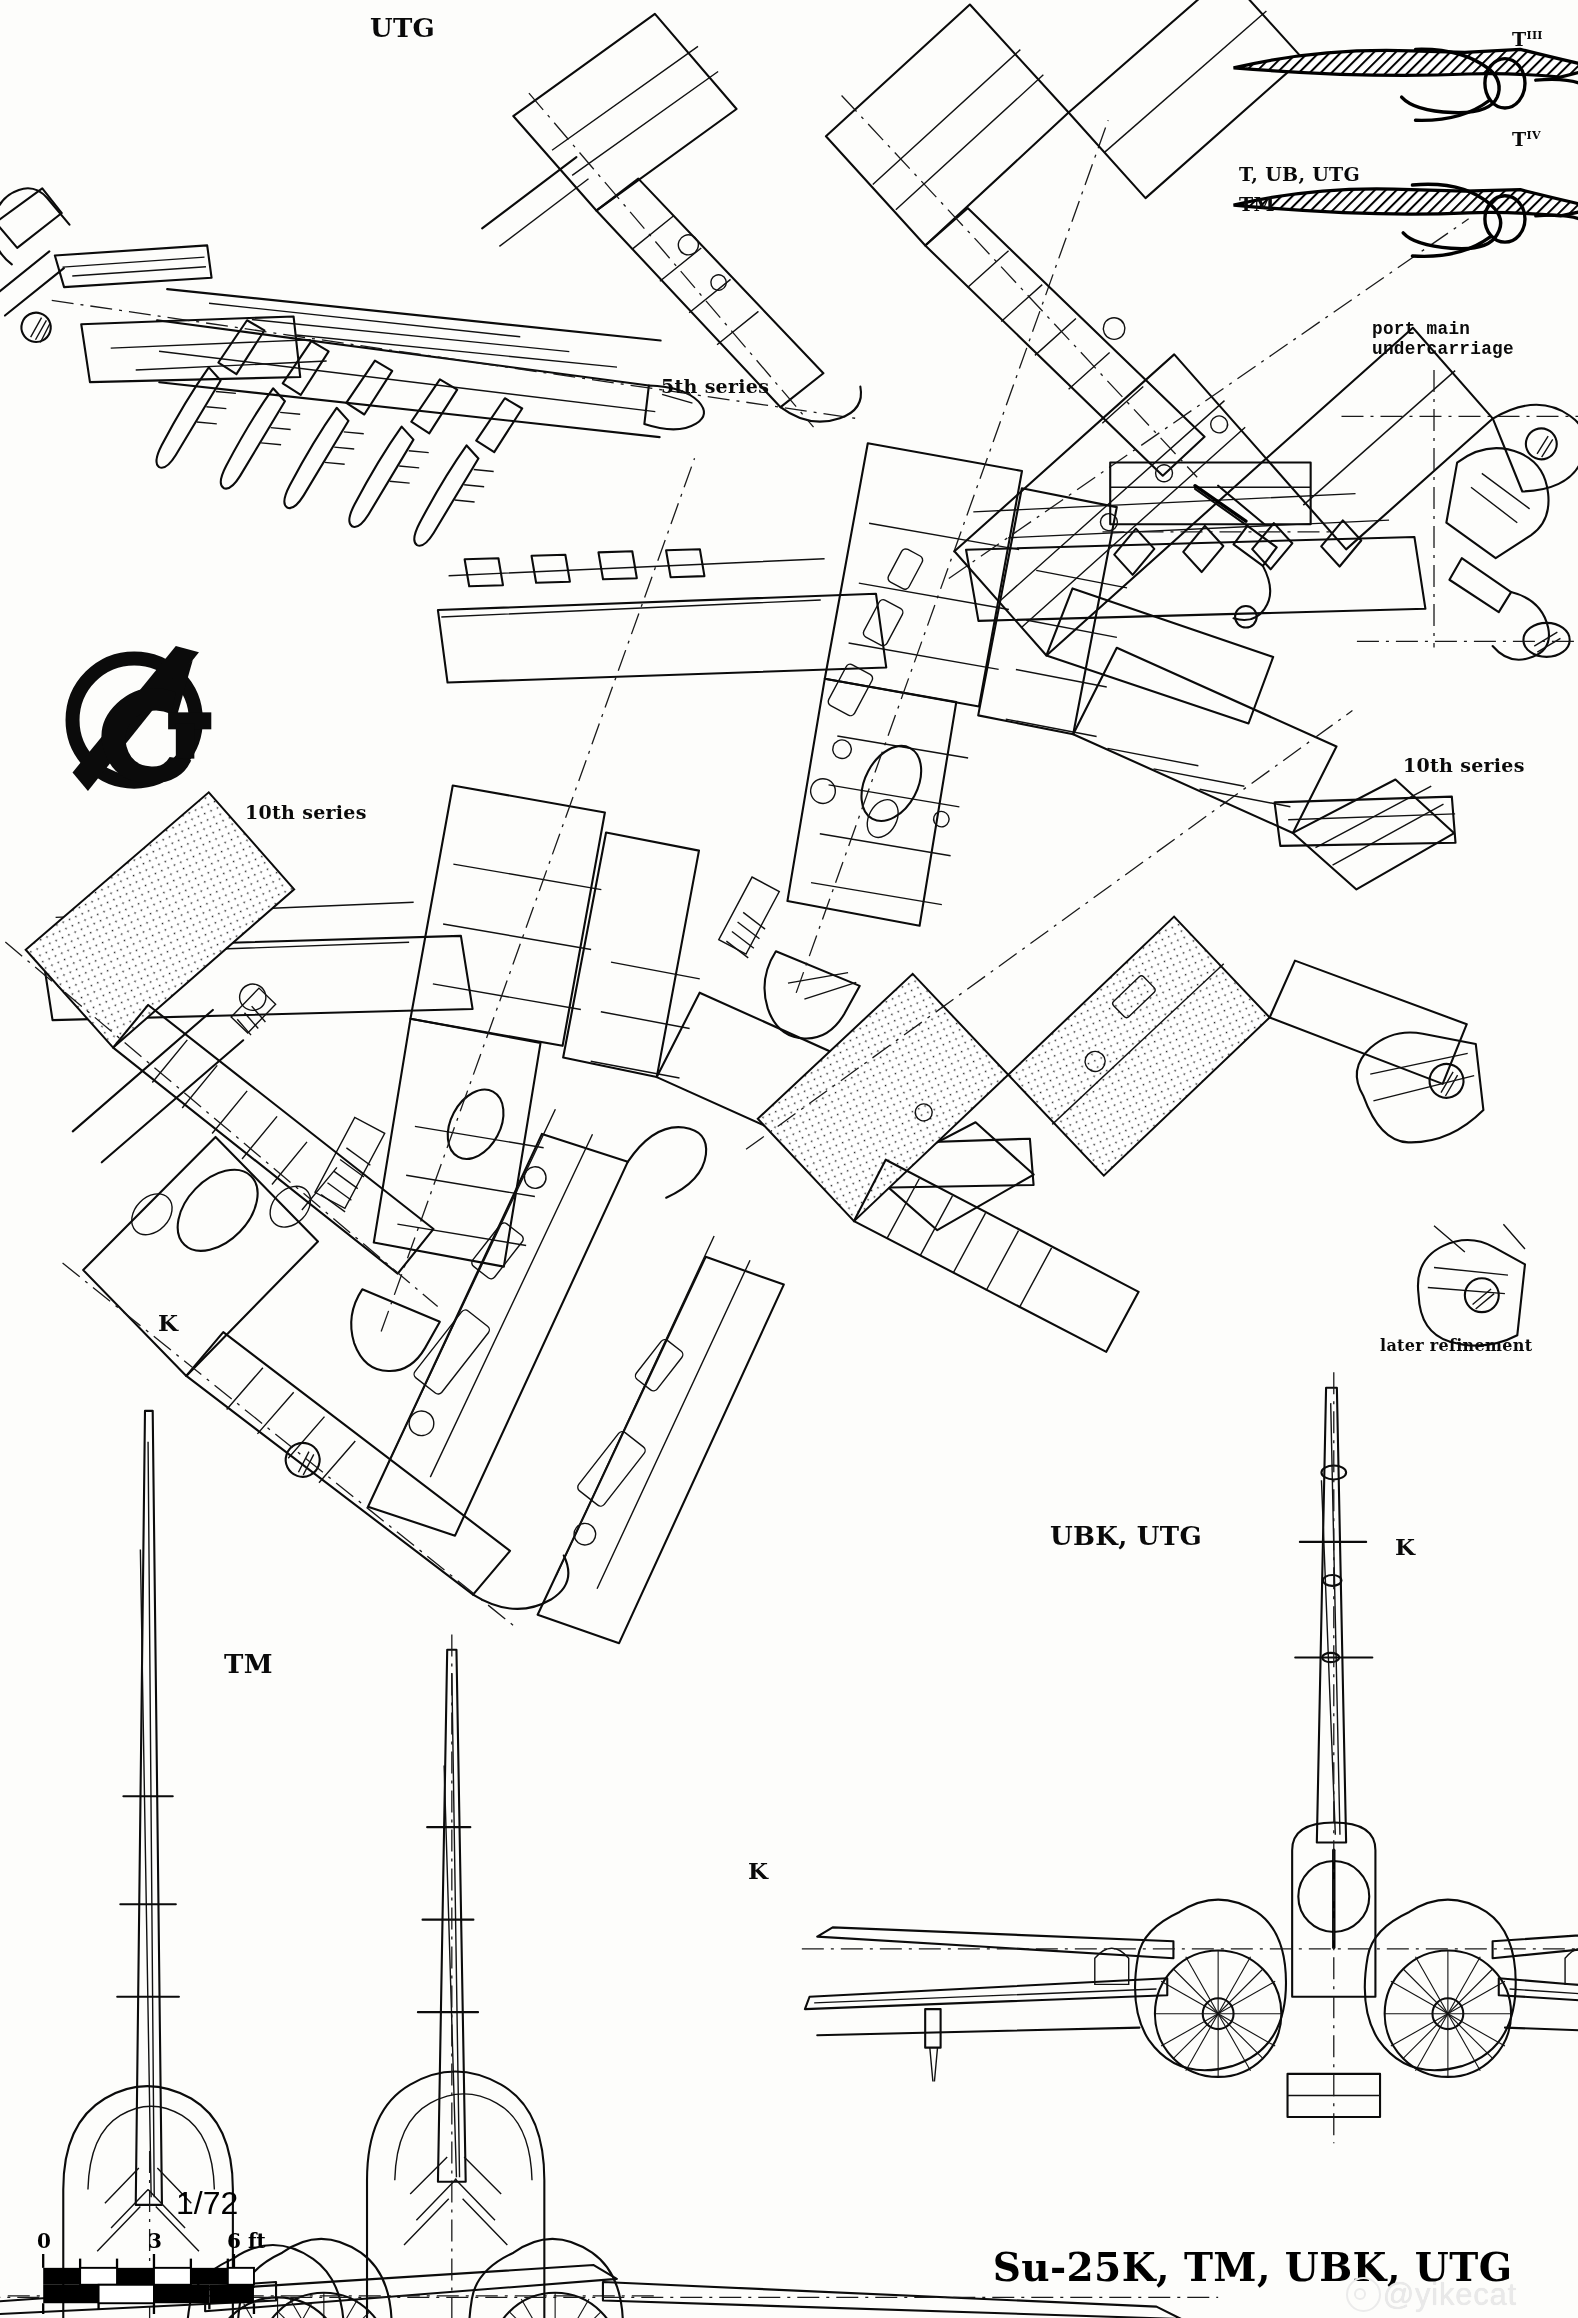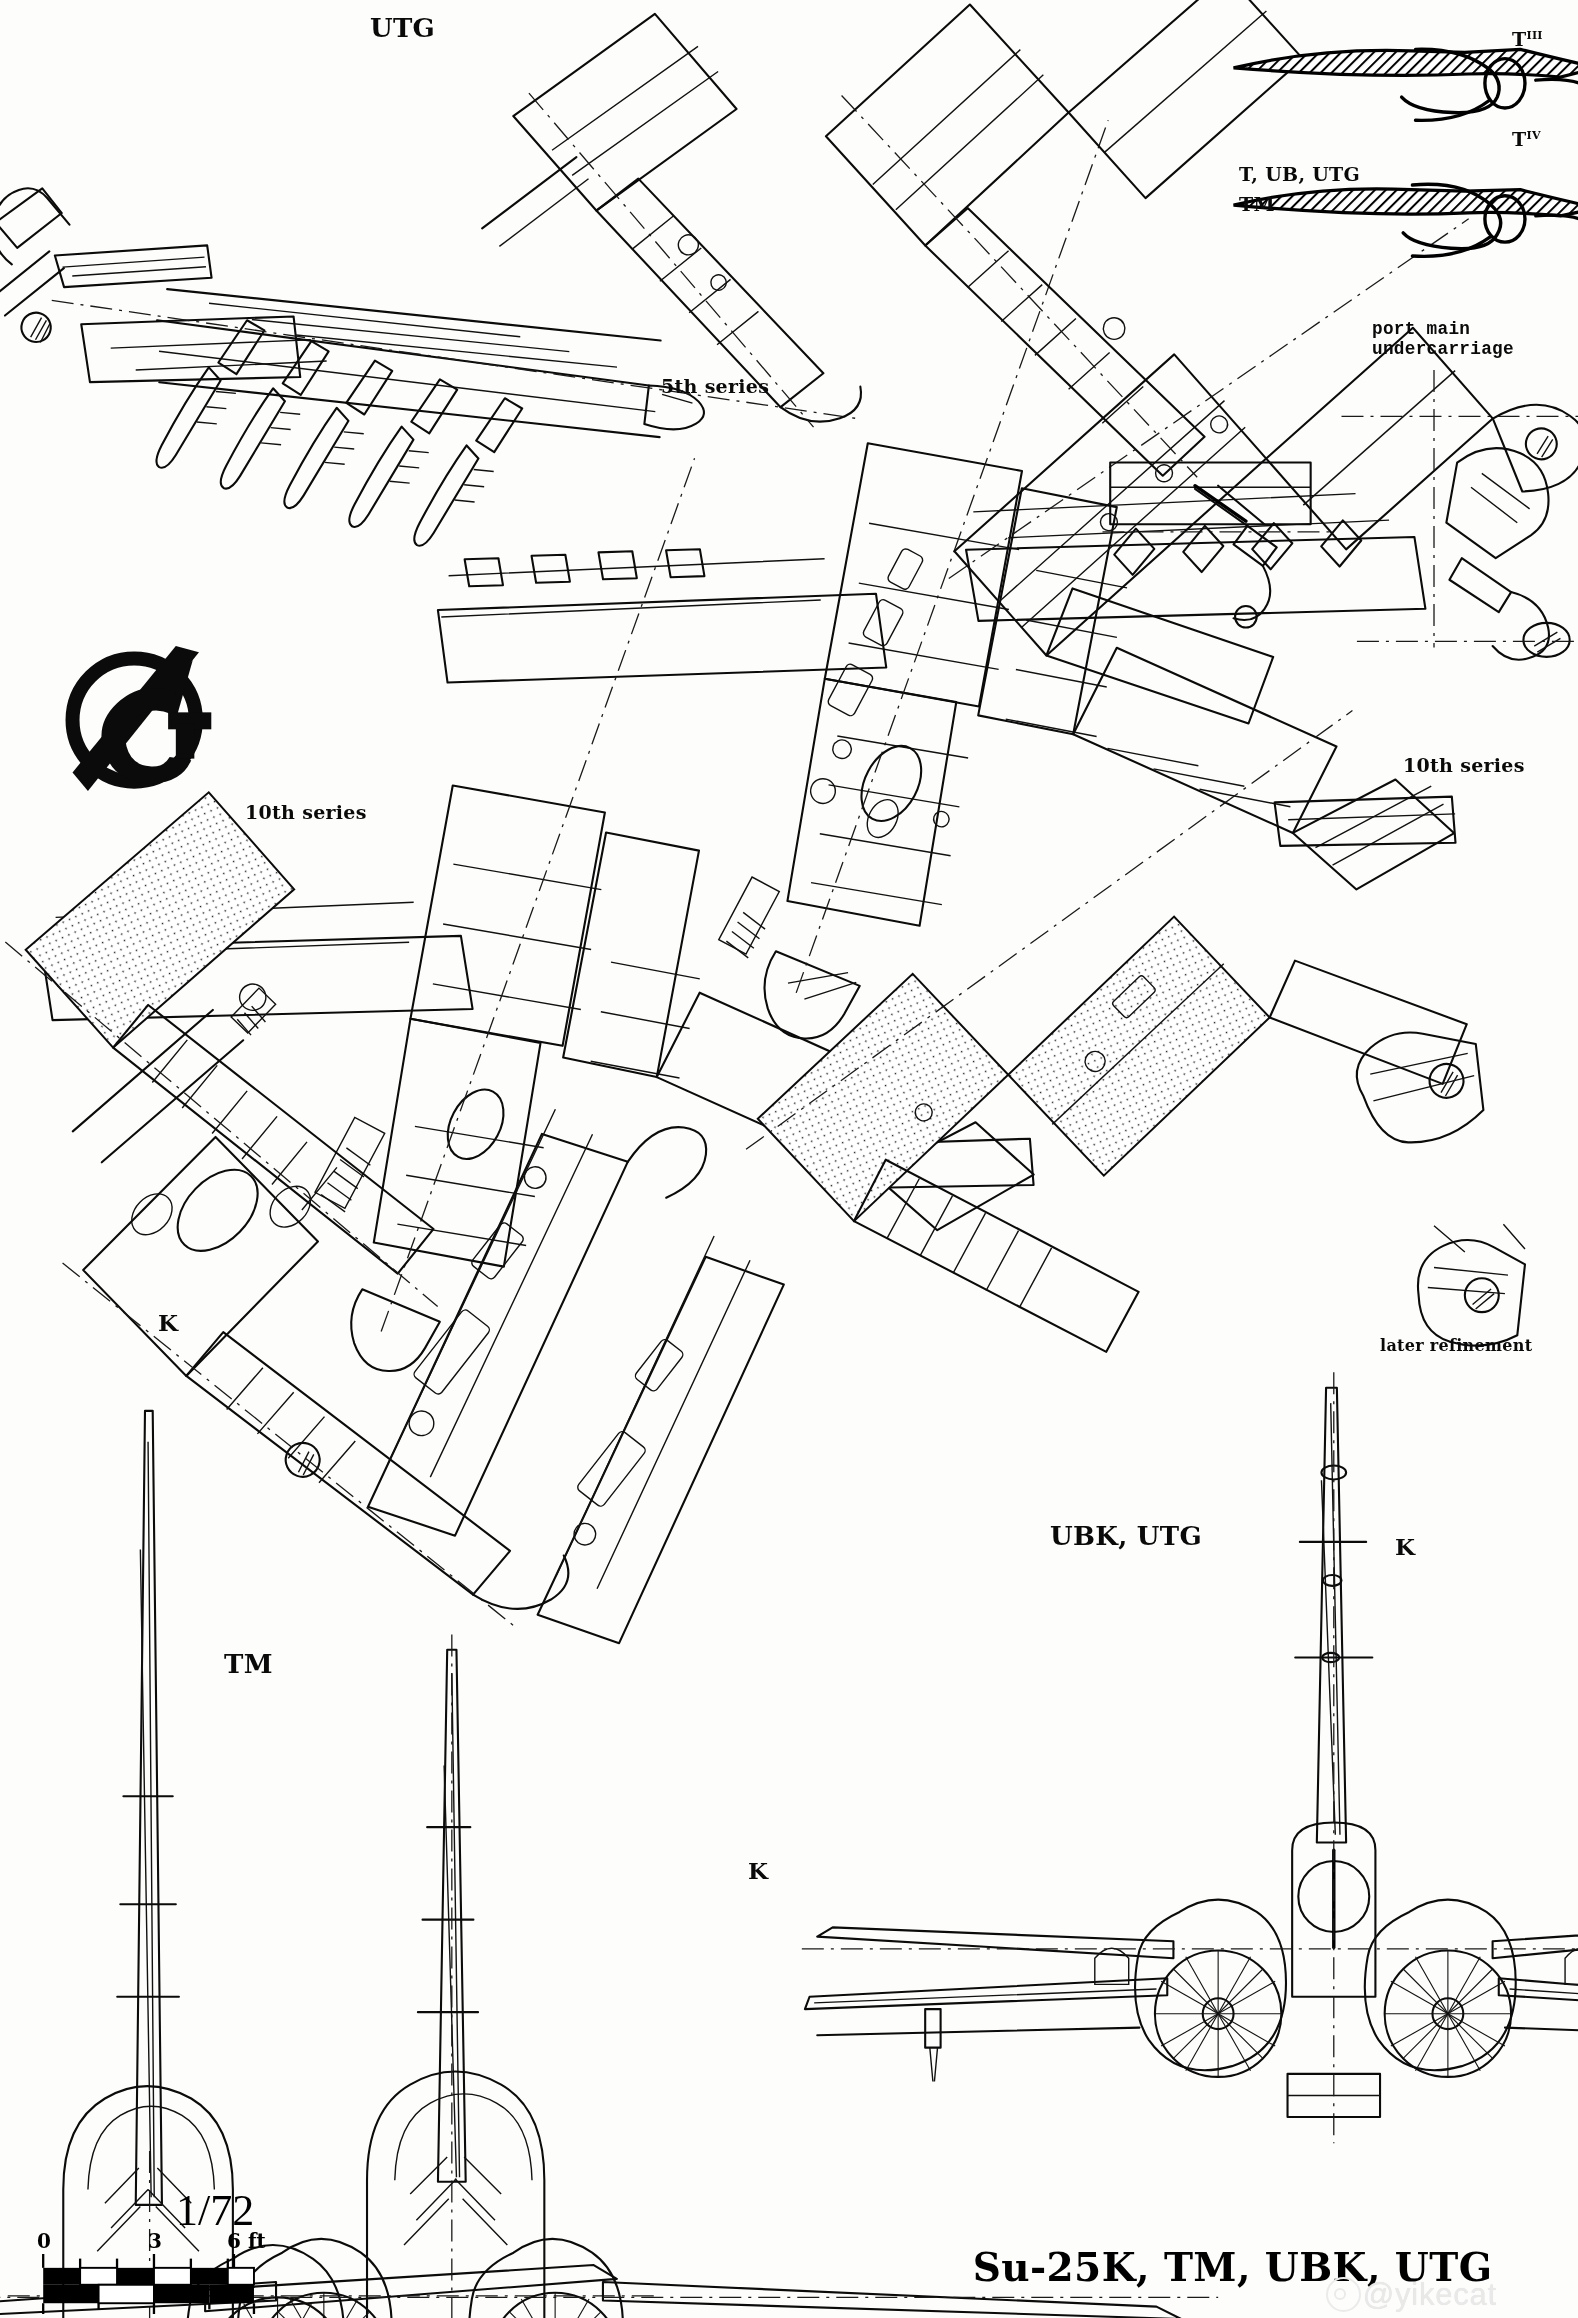--- a/index.html
+++ b/index.html
@@ -6,21 +6,21 @@
   html,body{margin:0;padding:0;background:#ffffff;}
   body{
     font-family:"Liberation Serif", serif;
     width:1579px; height:2319px;
     position:relative; overflow:hidden;
     background:#fdfdfb;
   }
   
   #sheet{
     position:absolute; inset:0;
-    width:1514px; height:2319px;
+    width:1514px; height:2319px;padding-left:20px;
   }
   svg.plate{position:absolute; left:0; top:0; width:1579px; height:2319px;}
   svg.plate *{vector-effect:non-scaling-stroke;}
   .ln{fill:none;stroke:#0b0b0b;stroke-width:2.1;stroke-linejoin:round;stroke-linecap:round;}
   .ln-t{fill:none;stroke:#111;stroke-width:1.4;}
   .ln-h{fill:none;stroke:#111;stroke-width:1.1;}
   .ln-b{fill:none;stroke:#000;stroke-width:3.4;stroke-linejoin:round;stroke-linecap:round;}
   .ln-c{fill:none;stroke:#1a1a1a;stroke-width:1.3;stroke-dasharray:22 7 3 7;}
   .hatchfill{fill:url(#hatch45);stroke:#000;stroke-width:3.2;}
   .dotfill{fill:url(#dots);stroke:#0b0b0b;stroke-width:2.0;}
@@ -45,22 +45,22 @@
     position:absolute;
     right:21.6px; bottom:29px;
     font-family:"DejaVu Serif", serif;
     font-weight:700;
     font-size:39px;
     letter-spacing:0.4px;
     color:#000;
   }
   #scale-ratio{
     position:absolute; left:176px; top:2185px;
-    font-family:Liberation Serif, serif;
-    font-size:44px; font-weight:400; color:#000;
+    font-family:Liberation Sans, sans-serif;
+    font-size:32px; font-weight:400; color:#000;
   }
   #watermark{
     position:absolute; right:17px; bottom:6.2px;
     font-family:"Liberation Sans", sans-serif;
     font-size:31px;
     color:#e9e9e9;
     text-shadow:0 0 0.8px #dcdcdc;
     letter-spacing:0.8px;
     display:flex; align-items:center; gap:2px;
   }

